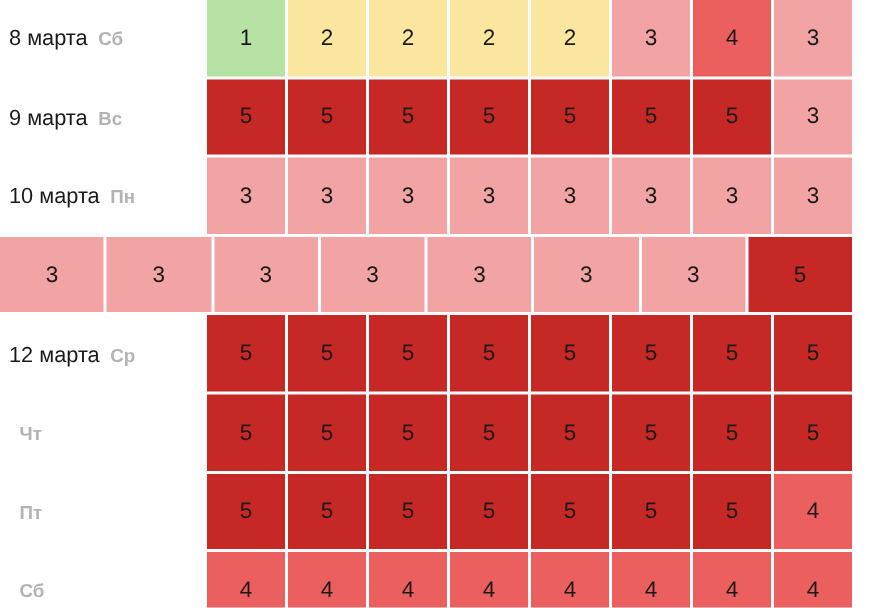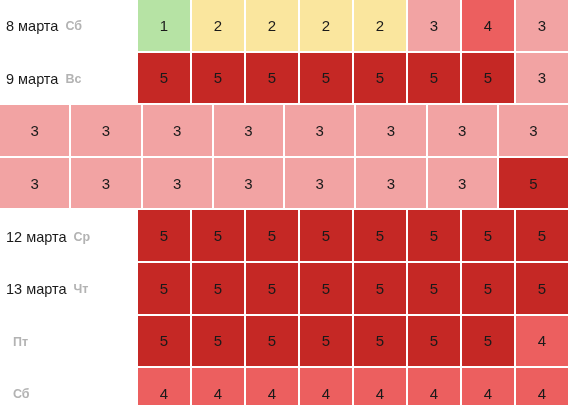--- a/index.html
+++ b/index.html
@@ -109,20 +109,24 @@
         <div class="cell v5">5</div>
         <div class="cell v5">5</div>
         <div class="cell v5">5</div>
         <div class="cell v5">5</div>
         <div class="cell v5">5</div>
         <div class="cell v5">5</div>
         <div class="cell v3">3</div>
       </div>
     </div>
     <div class="row">
+      <div class="row-label">
+        <span class="date">10 марта</span>
+        <span class="dow">Пн</span>
+      </div>
       <div class="cells">
         <div class="cell v3">3</div>
         <div class="cell v3">3</div>
         <div class="cell v3">3</div>
         <div class="cell v3">3</div>
         <div class="cell v3">3</div>
         <div class="cell v3">3</div>
         <div class="cell v3">3</div>
         <div class="cell v3">3</div>
       </div>
@@ -150,21 +154,20 @@
         <div class="cell v5">5</div>
         <div class="cell v5">5</div>
         <div class="cell v5">5</div>
         <div class="cell v5">5</div>
         <div class="cell v5">5</div>
         <div class="cell v5">5</div>
       </div>
     </div>
     <div class="row">
       <div class="row-label">
-        <span class="date">13 марта</span>
         <span class="dow">Чт</span>
       </div>
       <div class="cells">
         <div class="cell v5">5</div>
         <div class="cell v5">5</div>
         <div class="cell v5">5</div>
         <div class="cell v5">5</div>
         <div class="cell v5">5</div>
         <div class="cell v5">5</div>
         <div class="cell v5">5</div>

